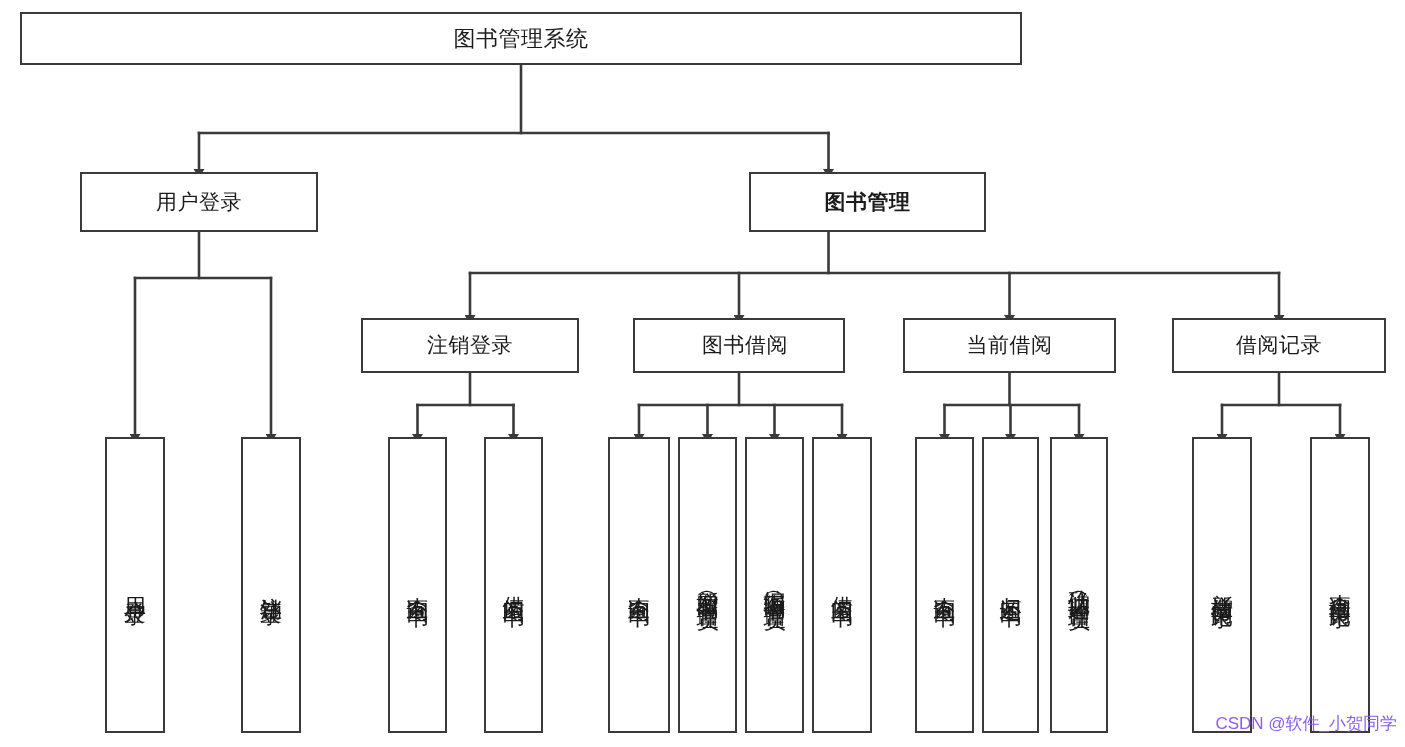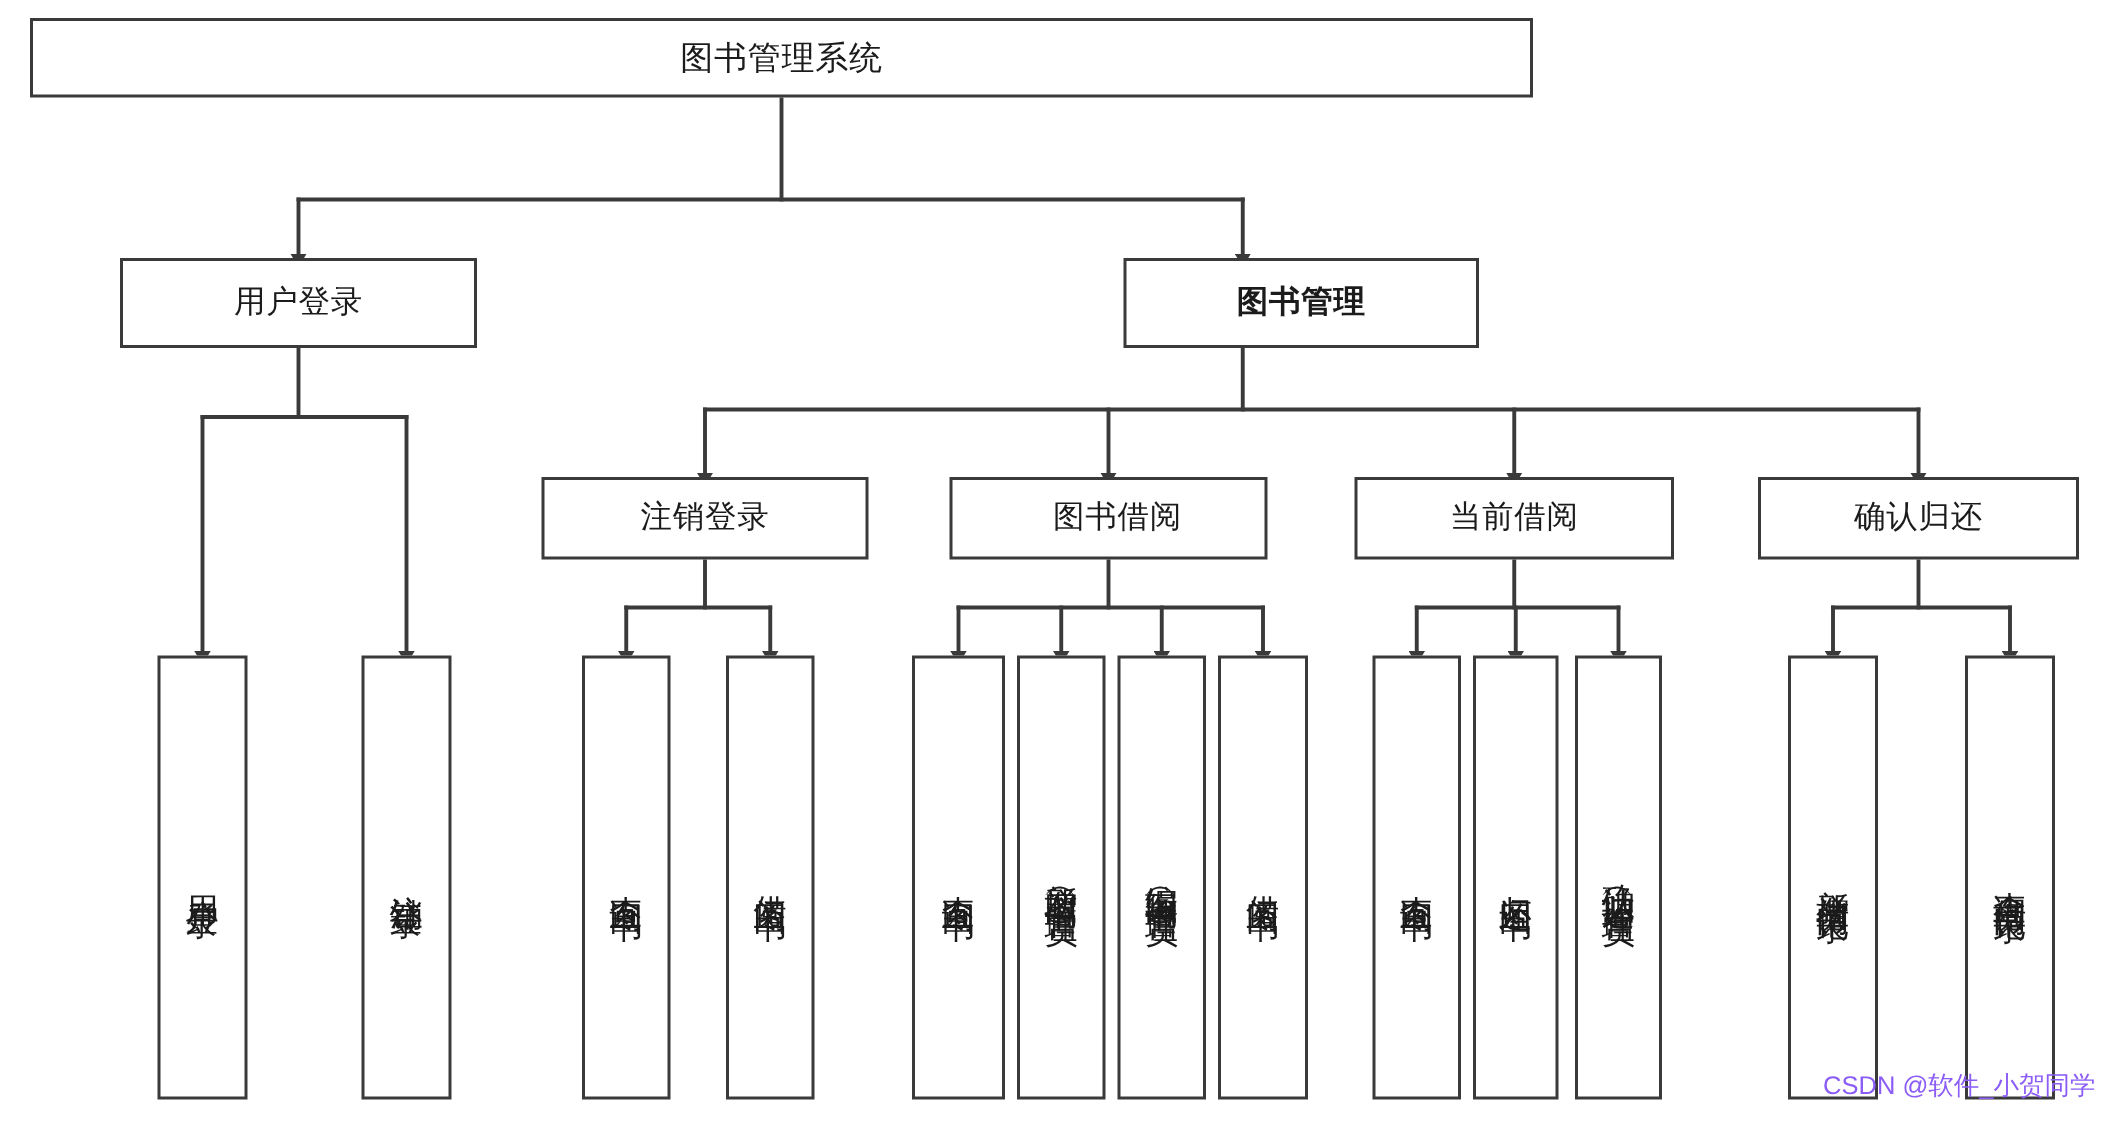--- a/index.html
+++ b/index.html
@@ -134,21 +134,21 @@
       <div class="node horizontal level2" style="left: 361px; top: 318px; width: 218px; height: 55px;">
         <span class="node-label">注销登录</span>
       </div>
       <div class="node horizontal level2" style="left: 633px; top: 318px; width: 212px; height: 55px; padding-left: 12px;">
         <span class="node-label">图书借阅</span>
       </div>
       <div class="node horizontal level2" style="left: 903px; top: 318px; width: 213px; height: 55px; justify-content: center;">
         <span class="node-label">当前借阅</span>
       </div>
       <div class="node horizontal level2" style="left: 1172px; top: 318px; width: 214px; height: 55px;">
-        <span class="node-label">确认归还</span>
+        <span class="node-label">借阅记录</span>
       </div>
       <div class="node vertical leaf" style="left: 105px; top: 437px; width: 60px; height: 296px;">
         <span class="node-label">用户登录</span>
       </div>
       <div class="node vertical leaf" style="left: 241px; top: 437px; width: 60px; height: 296px;">
         <span class="node-label">注销登录</span>
       </div>
       <div class="node vertical leaf" style="left: 388px; top: 437px; width: 59px; height: 296px;">
         <span class="node-label">查询图书</span>
       </div>

